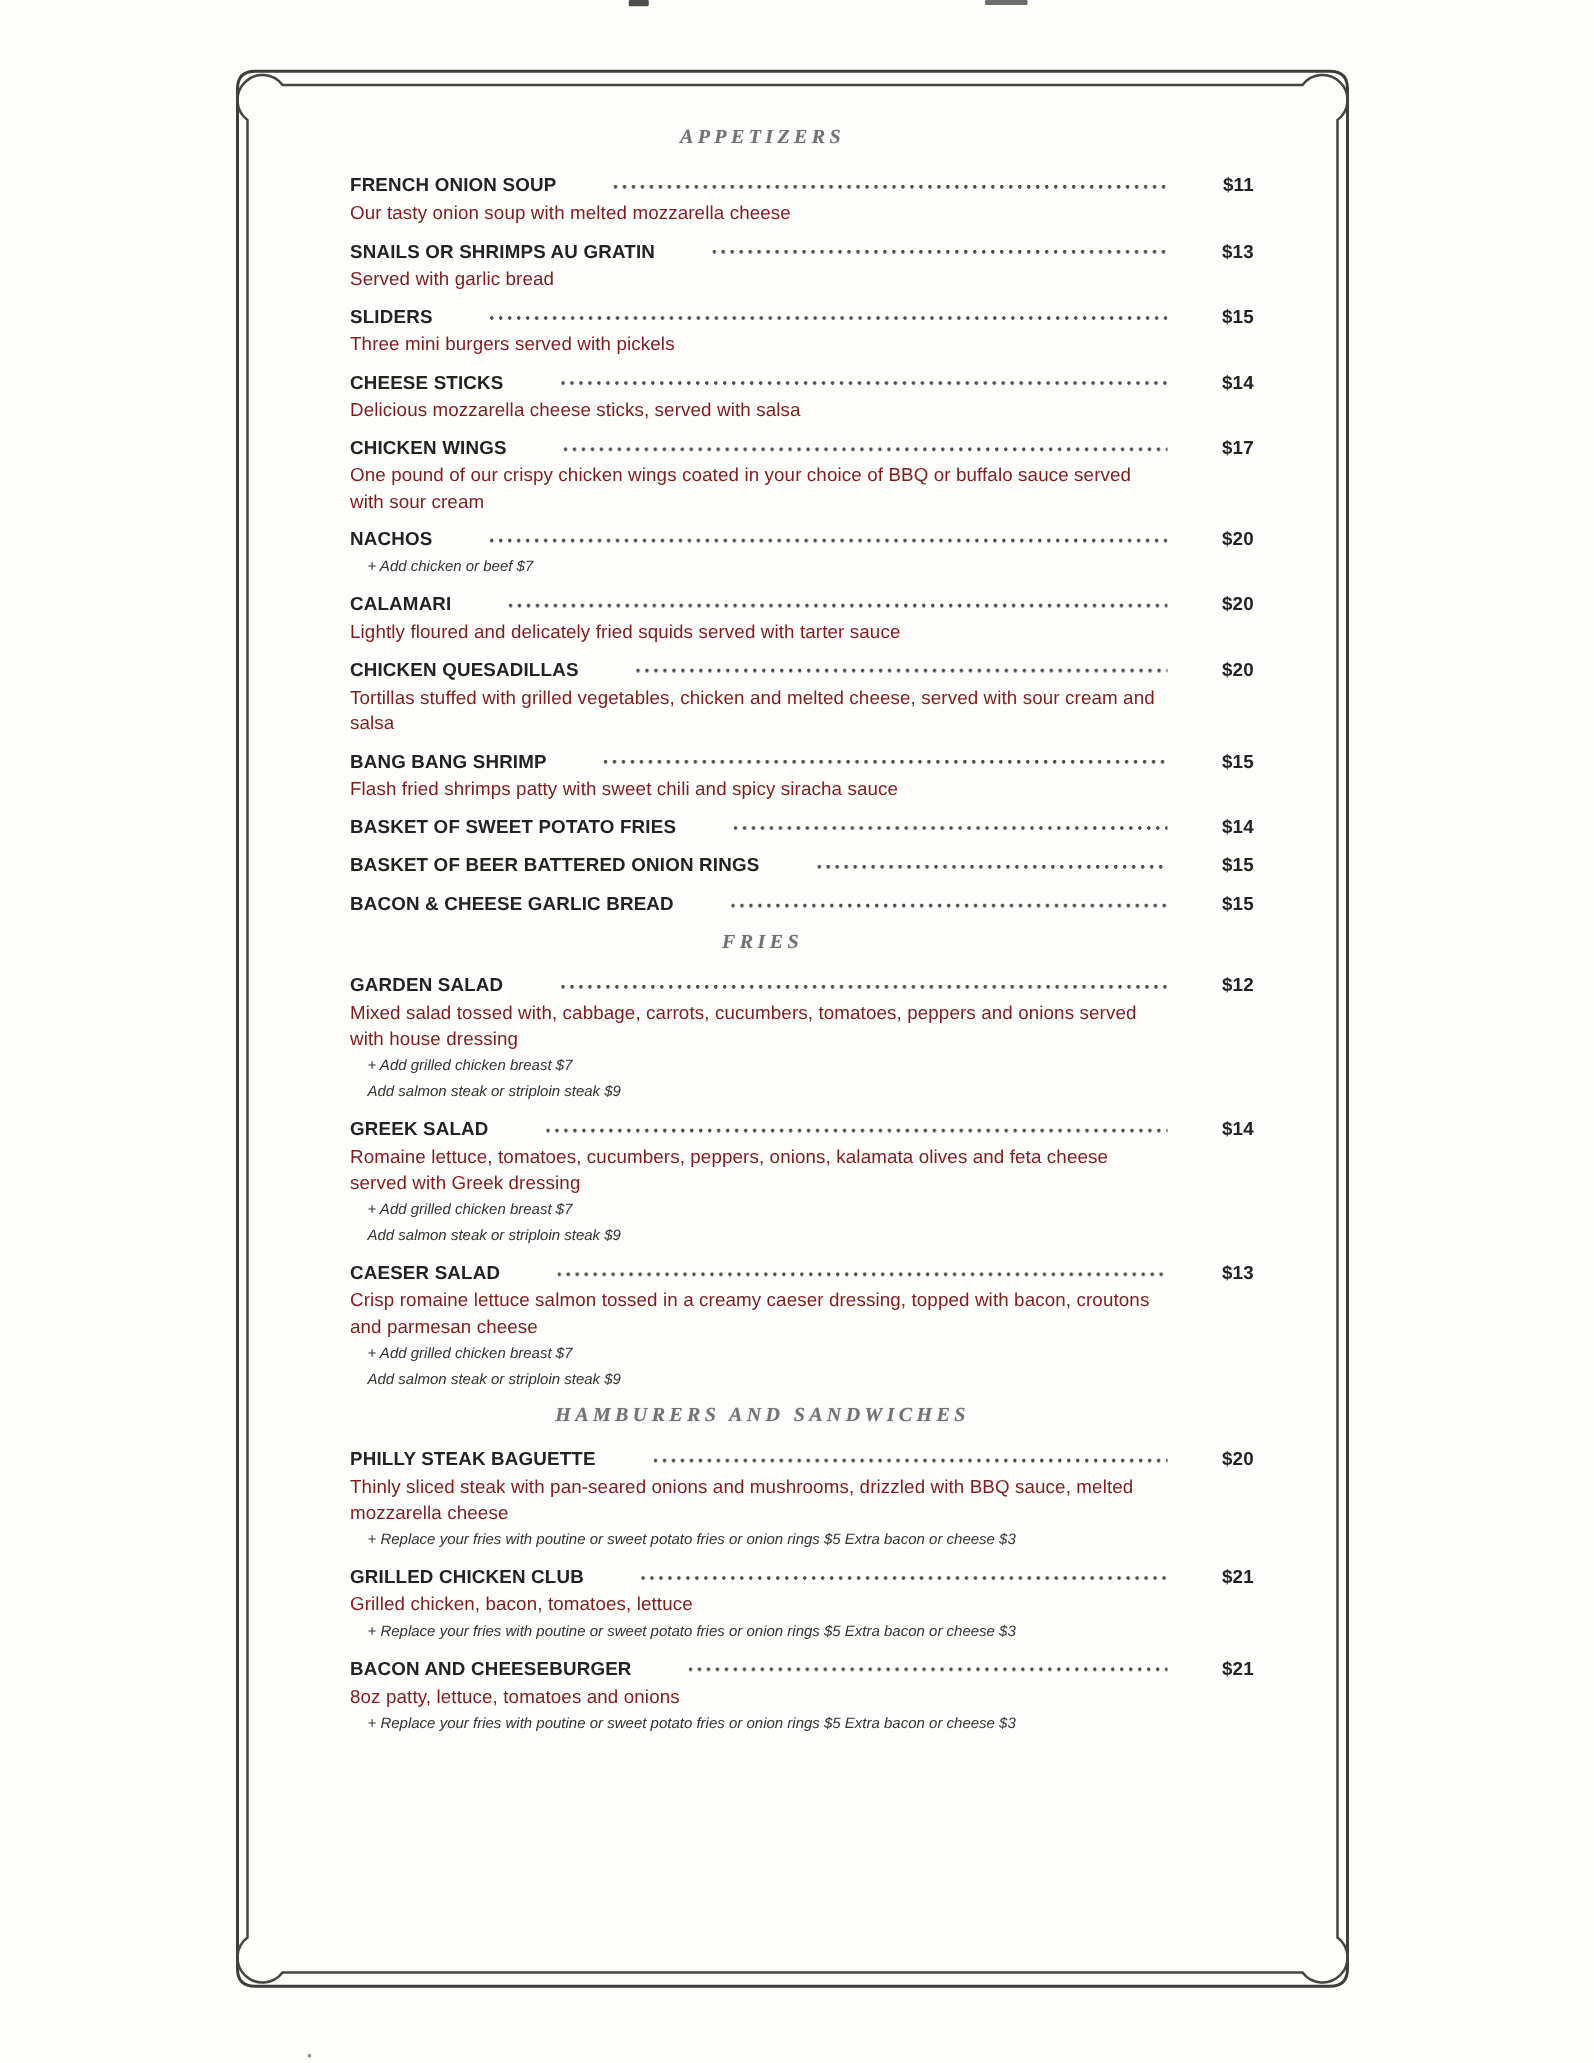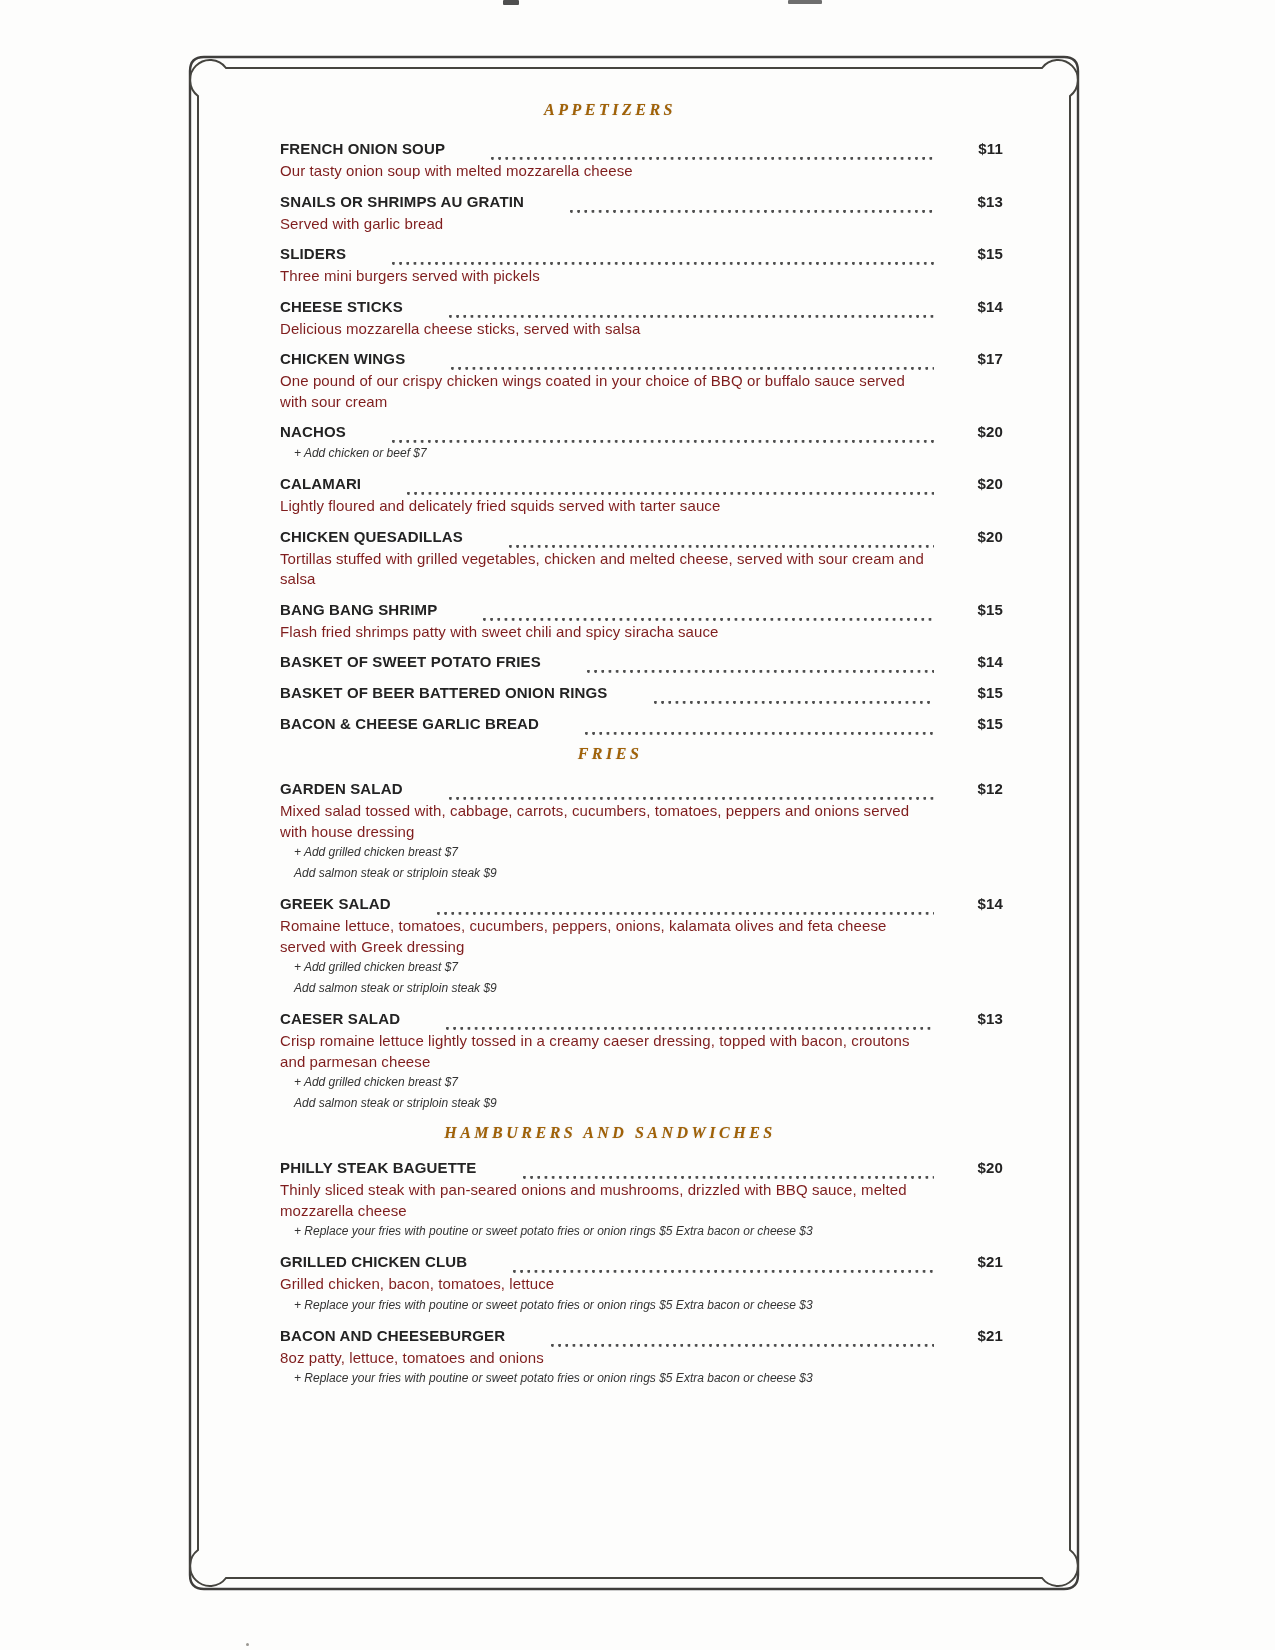--- a/index.html
+++ b/index.html
@@ -19,31 +19,31 @@
 
   .content{
     position:absolute;left:280px;top:100px;width:723px;
   }
   .section-title{
     font-family:"Liberation Serif","DejaVu Serif",serif;
     font-style:italic;
     font-weight:600;
     font-size:16px;line-height:20px;
     letter-spacing:3.5px;
-    color:#a16207;
+    color:#737373;
     text-align:center;
     width:660px;
     margin:4px 0 14px 0;
     text-shadow:0 0 1px rgba(145,141,136,.55);
   }
   .menu-section:first-child .section-title{margin-top:0;margin-bottom:18px;}
 
   .menu-item{margin:0 0 9px 0;}
   .item-row{
-    display:flex;align-items:flex-end;
+    display:flex;align-items:center;
     font-size:15px;line-height:22px;font-weight:700;
     color:#232323;letter-spacing:.15px;gap:36px;
   }
   .item-name{white-space:nowrap;}
   .leader{
     flex:1;height:3px;margin:0 8px 0 10px;
     background:radial-gradient(circle at 1.4px 1.4px,#4d4d4d 1.25px,rgba(0,0,0,0) 1.6px) 0 100%/7.2px 3px repeat-x;
   }
   .item-price{white-space:nowrap;font-weight:700;}
   .item-desc{
@@ -210,21 +210,21 @@
   <p class="addon">+ Add grilled chicken breast $7</p>
             <p class="addon">Add salmon steak or striploin steak $9</p>
           </div>
 
   <div class="menu-item">
     <div class="item-row">
       <span class="item-name">CAESER SALAD</span>
       <span class="leader"></span>
       <span class="item-price">$13</span>
     </div>
-    <p class="item-desc">Crisp romaine lettuce lightly tossed in a creamy caeser dressing, topped with bacon, croutons and parmesan cheese</p>
+    <p class="item-desc">Crisp romaine lettuce salmon tossed in a creamy caeser dressing, topped with bacon, croutons and parmesan cheese</p>
   <p class="addon">+ Add grilled chicken breast $7</p>
             <p class="addon">Add salmon steak or striploin steak $9</p>
           </div>
 </div>
   </section>
 
   <section class="menu-section">
     <h2 class="section-title">HAMBURERS AND SANDWICHES</h2>
     <div class="items">
   <div class="menu-item">

